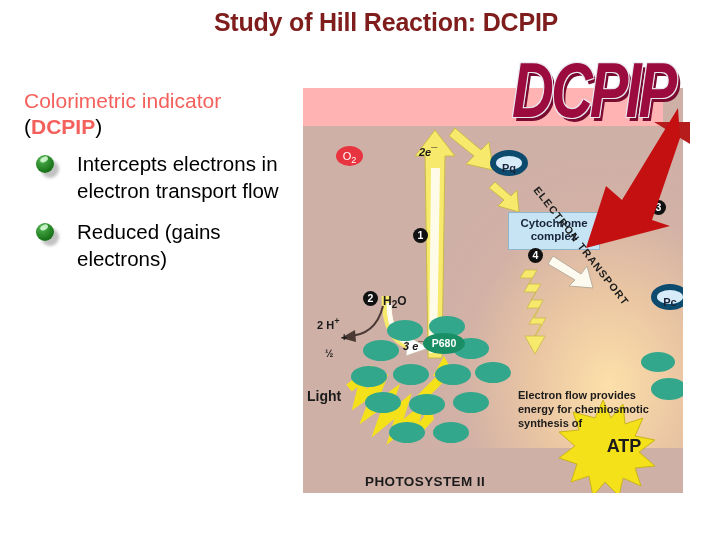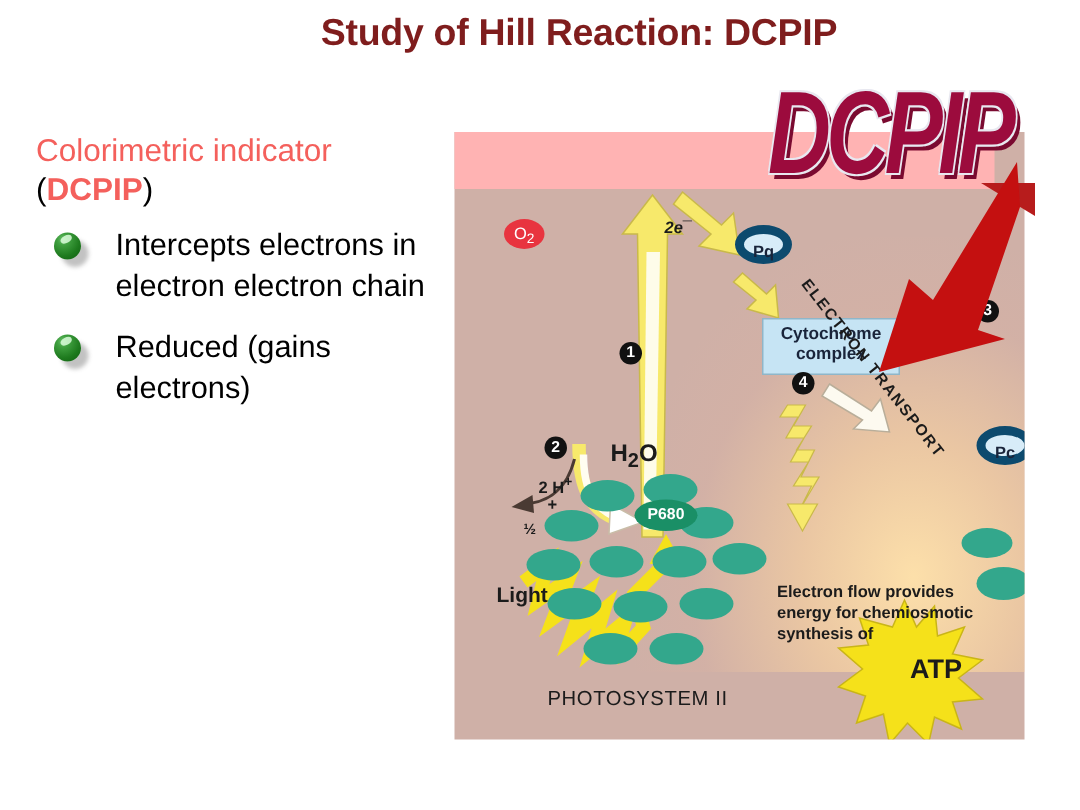--- a/index.html
+++ b/index.html
@@ -139,28 +139,27 @@
     font-size: 10.5px;
     font-weight: bold;
     line-height: 15px;
     text-align: center;
   }
   .dlabel {
     position: absolute;
     color: #1b1b1b;
     font-size: 11px;
     font-weight: bold;
-    margin-left: 24px;
   }
   #ps2-label {
     position: absolute;
     left: 62px;
-    top: 370px;
+    top: 386px;
     font-size: 13.5px;
-    font-weight: normal;
+    font-weight: bold;
     color: #1b1b1b;
     letter-spacing: 0.4px;
   }
   #etc-label {
     position: absolute;
     left: 238px;
     top: 96px;
     width: 160px;
     font-size: 10.5px;
     font-weight: bold;
@@ -278,21 +277,21 @@
 
   <div id="left-col">
     <div id="lead-line">
       <span class="lead-red">Colorimetric indicator</span><br>
       <span>(</span><span class="lead-red-b">DCPIP</span><span>)</span>
     </div>
 
     <ul class="bullets">
       <li>
         <span class="bullet-dot"></span>
-        <span>Intercepts electrons in electron electron chain</span>
+        <span>Intercepts electrons in electron transport flow</span>
       </li>
       <li>
         <span class="bullet-dot"></span>
         <span>Reduced (gains electrons)</span>
       </li>
     </ul>
   </div>
 
   <div id="diagram">
 
@@ -373,25 +372,25 @@
       <span>3</span>
     </div>
     <div class="num" style="left:225px;top:160px;">
       <span>4</span>
     </div>
 
     <div class="dlabel" style="left:116px;top:58px;font-style:italic;">
       <span>2e¯</span>
     </div>
 
-    <div class="dlabel" style="left:80px;top:206px;font-size:16px;">
+    <div class="dlabel" style="left:80px;top:206px;font-size:12px;">
       <span>H</span><sub>2</sub><span>O</span>
     </div>
 
-    <div class="dlabel" style="left:32px;top:228px;">
+    <div class="dlabel" style="left:14px;top:228px;">
       <span>2 H</span><sup>+</sup>
     </div>
     <div class="dlabel" style="left:38px;top:243px;">
       <span>+</span>
     </div>
     <div class="dlabel" style="left:22px;top:260px;font-size:10px;">
       <span>½</span>
     </div>
     <div id="o2">
       <span>O</span><sub>2</sub>

